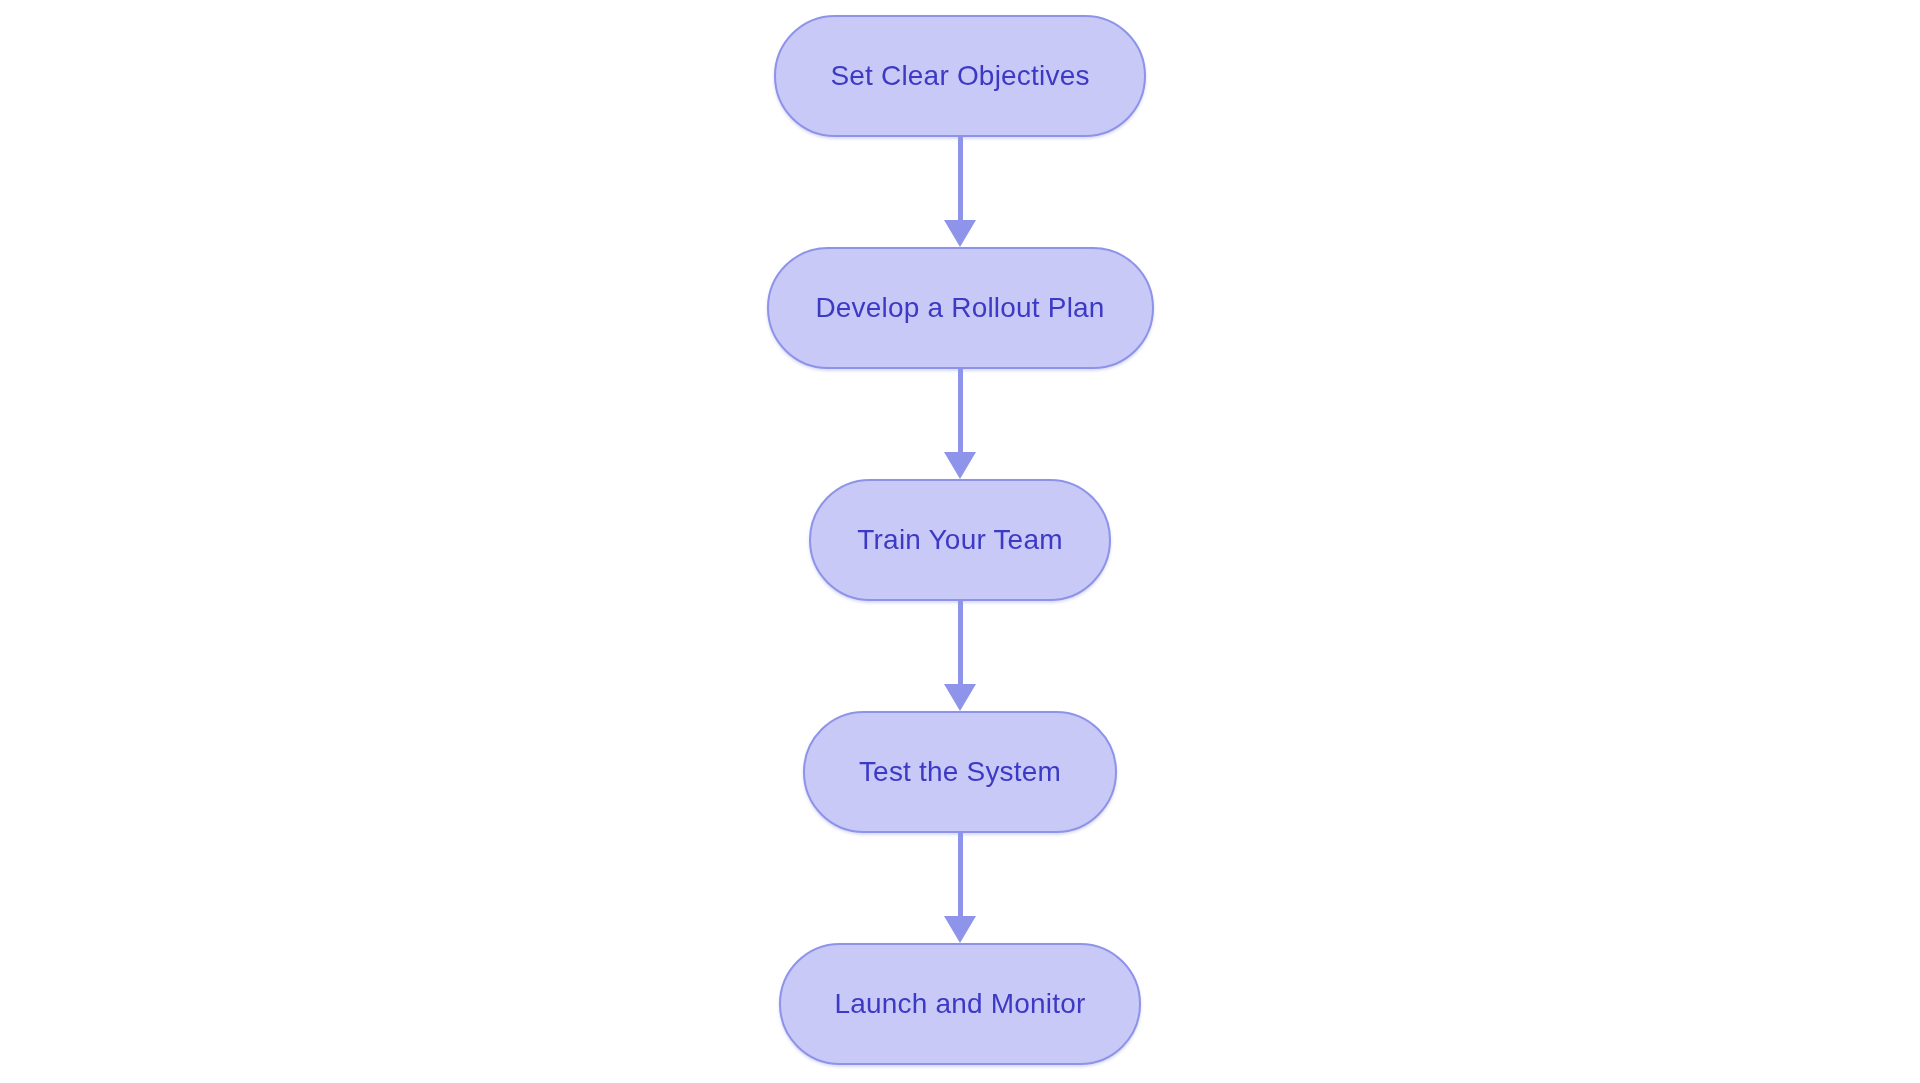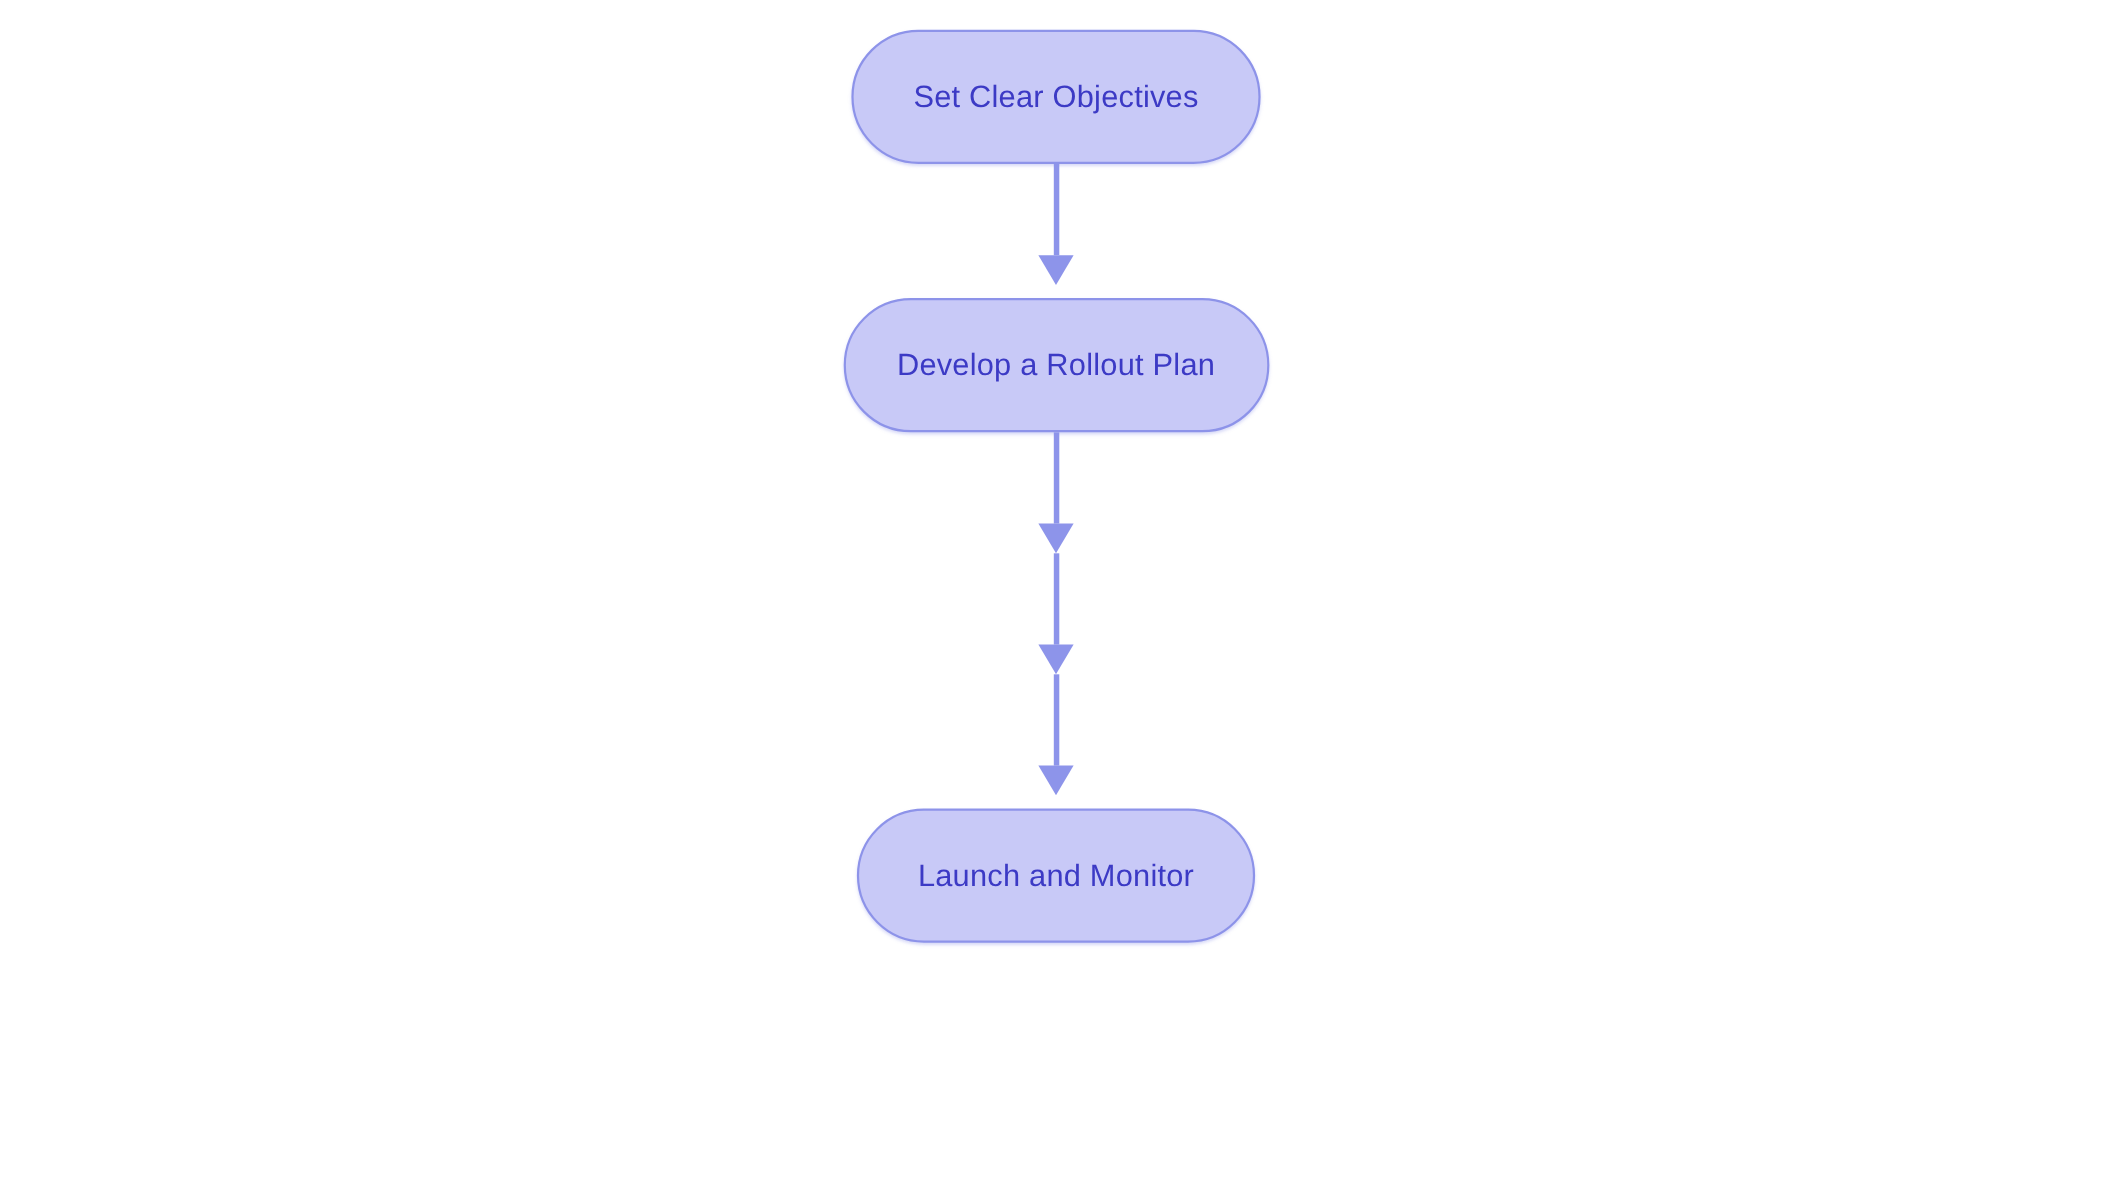--- a/index.html
+++ b/index.html
@@ -32,21 +32,20 @@
     background: #c8c9f7;
     border: 2px solid #8d93e9;
     box-sizing: border-box;
     display: flex;
     align-items: center;
     justify-content: center;
     color: #3c3ac5;
     font-size: 28px;
     letter-spacing: 0.2px;
     box-shadow: 0 2px 3px rgba(141, 147, 233, 0.35);
-    margin-top: 12px;
   }
   
   .node.n1 { width: 372px; }
   .node.n2 { width: 387px; text-align: center; }
   .node.n3 { width: 302px; }
   .node.n4 { width: 314px; }
   .node.n5 { width: 362px; text-align: right; }
 
   .edge {
     height: 110px;
@@ -84,26 +83,32 @@
 
     <div class="node n2">
       <span>Develop a Rollout Plan</span>
     </div>
 
     <div class="edge">
       <div class="shaft"></div>
       <div class="head"></div>
     </div>
 
+    <div class="node n3">
+      <span>Train Your Team</span>
+    </div>
 
     <div class="edge">
       <div class="shaft"></div>
       <div class="head"></div>
     </div>
 
+    <div class="node n4">
+      <span>Test the System</span>
+    </div>
 
     <div class="edge">
       <div class="shaft"></div>
       <div class="head"></div>
     </div>
 
     <div class="node n5">
       <span>Launch and Monitor</span>
     </div>
 

